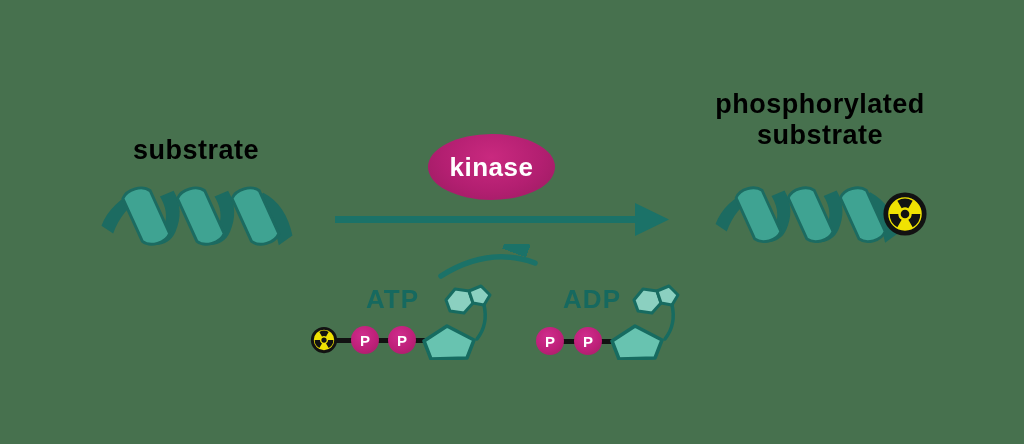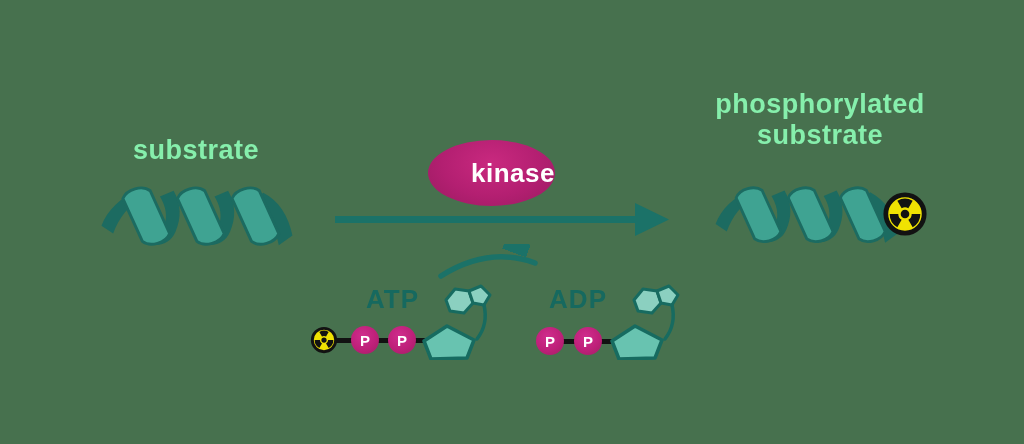--- a/index.html
+++ b/index.html
@@ -6,35 +6,35 @@
   body{font-family:"Liberation Sans", sans-serif;}
   .stage{
     position:relative;
     width:1024px;height:444px;
     background:#47714E;
     overflow:hidden;
   }
   .defs{position:absolute;width:0;height:0;}
   .abs{position:absolute;}
   .label{
-    color:#86efac;
+    color:#000000;
     font-weight:bold;
     letter-spacing:0.5px;
     text-align:center;
   }
   .substrate-label{left:96px;top:135px;width:200px;font-size:27px;}
   .product-label{left:695px;top:89px;width:250px;font-size:27px;line-height:31px;}
   .mol-label{position:absolute;color:#16695F;font-weight:bold;font-size:26px;letter-spacing:1px;text-align:right;width:80px;}
   .atp-label{left:339px;top:284px;}
-  .adp-label{left:527px;top:284px;}
+  .adp-label{left:541px;top:284px;}
   .kinase{
-    position:absolute;left:428px;top:140px;width:127px;height:66px;
+    position:absolute;left:428px;top:134px;width:127px;height:66px;
     border-radius:50%;
     background:radial-gradient(ellipse at 50% 35%, #C9297F 0%, #B31F71 55%, #991B60 100%);
-    display:flex;align-items:center;justify-content:flex-end;
+    display:flex;align-items:center;justify-content:center;
   }
   .kinase span{color:#FFFFFF;font-weight:bold;font-size:26px;letter-spacing:0.5px;}
   .helix-left{left:95px;top:181px;width:200px;height:76px;}
   .helix-right{left:710px;top:181px;width:190px;height:73px;}
   .trefoil-big{left:882px;top:191px;width:46px;height:46px;}
   .trefoil-small{left:310px;top:326px;width:28px;height:28px;}
   .main-arrow{left:335px;top:202px;width:334px;height:36px;}
   .curve-arrow{left:437px;top:244px;width:112px;height:38px;}
   .bond{position:absolute;height:5px;background:#121212;border-radius:2px;}
   .atp-bond{left:328px;top:338px;width:100px;}

